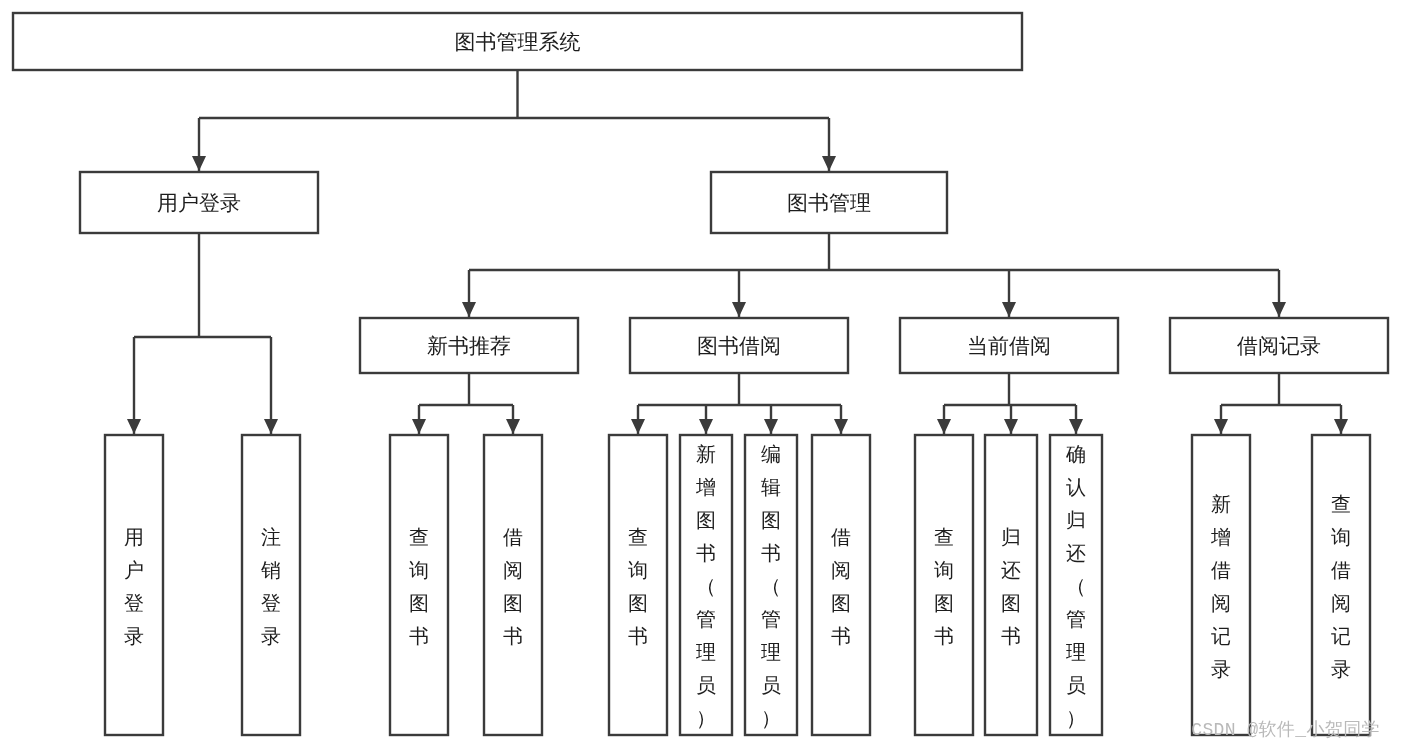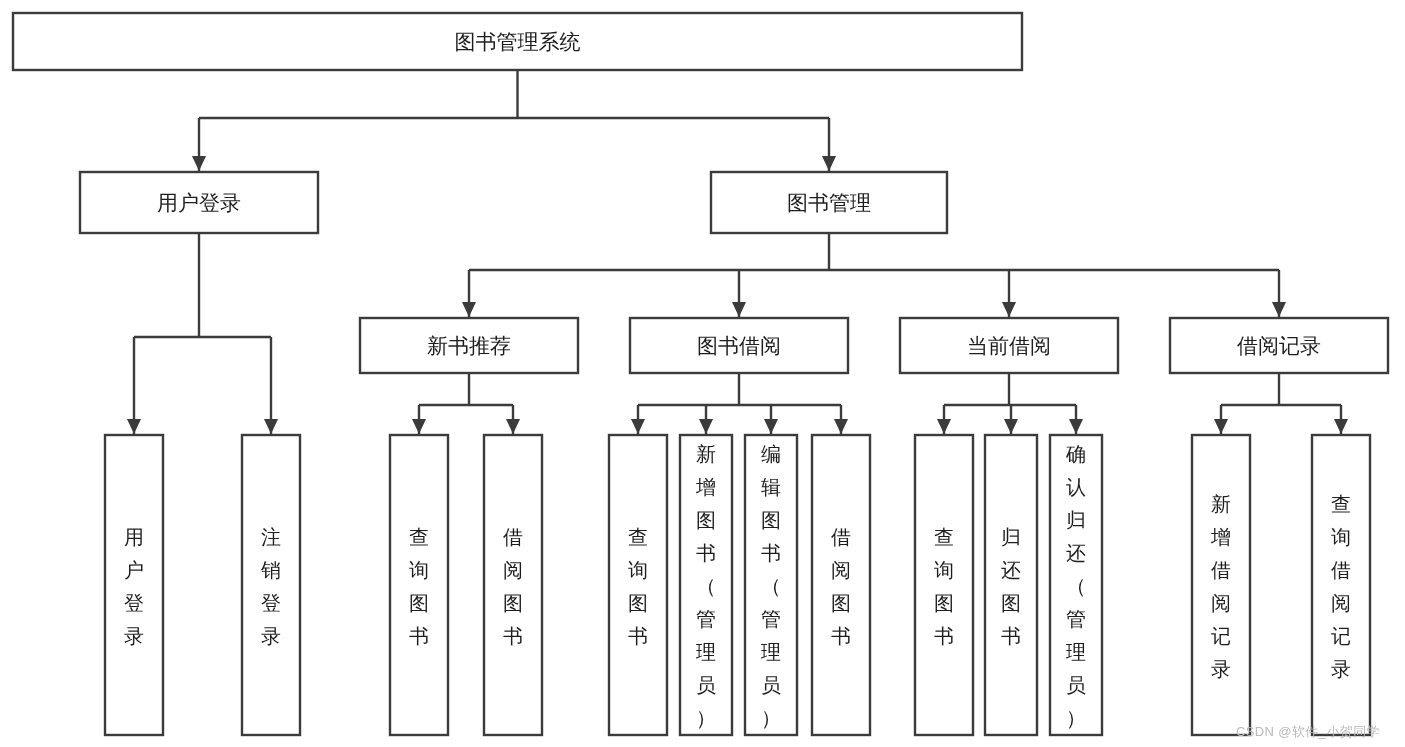--- a/index.html
+++ b/index.html
@@ -49,22 +49,22 @@
   }
   .node-label.vertical {
     font-size: 20px;
     text-anchor: middle;
   }
   .watermark {
     position: absolute;
     right: 14px;
     bottom: 6px;
     color: #b9b9b9;
-    font-size: 13px;
-    font-family: Liberation Sans, sans-serif;
+    font-size: 18px;
+    font-family: Liberation Mono, monospace;
     letter-spacing: 0.4px;
     white-space: nowrap;
     user-select: none;
   }
 </style>
 </head>
 <body>
 
 <div id="diagram-root">
   <svg class="flowchart" viewBox="0 0 1405 747">

